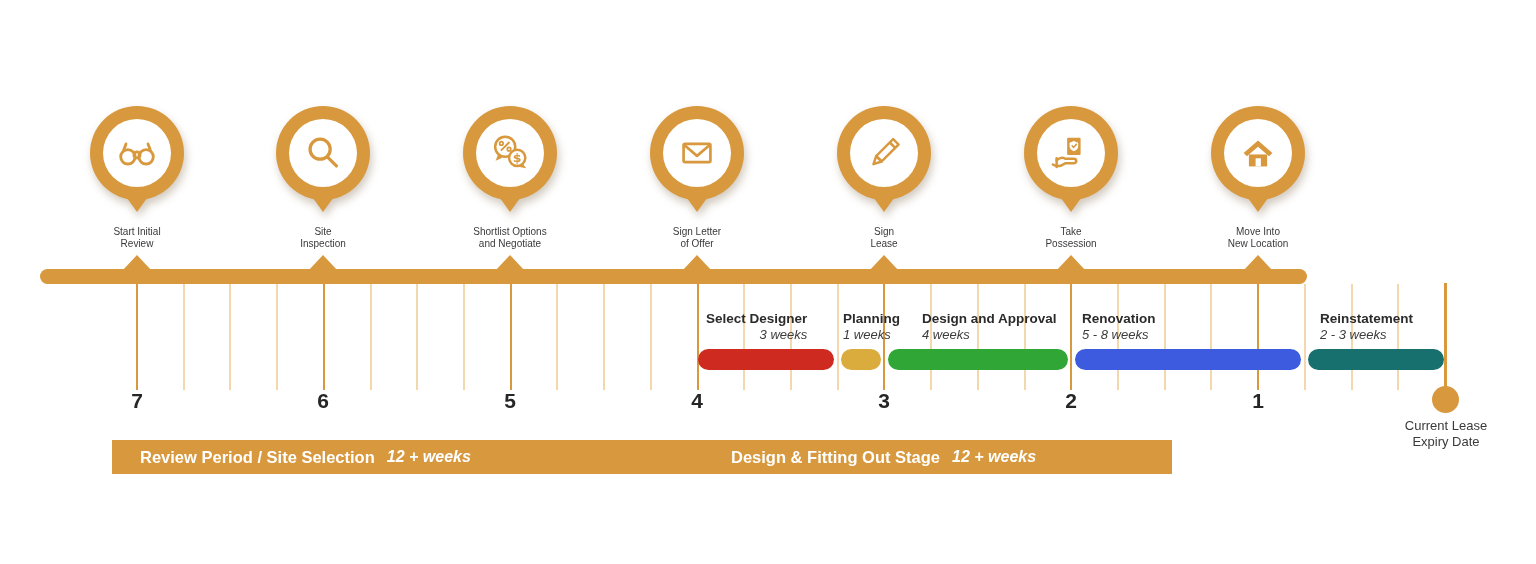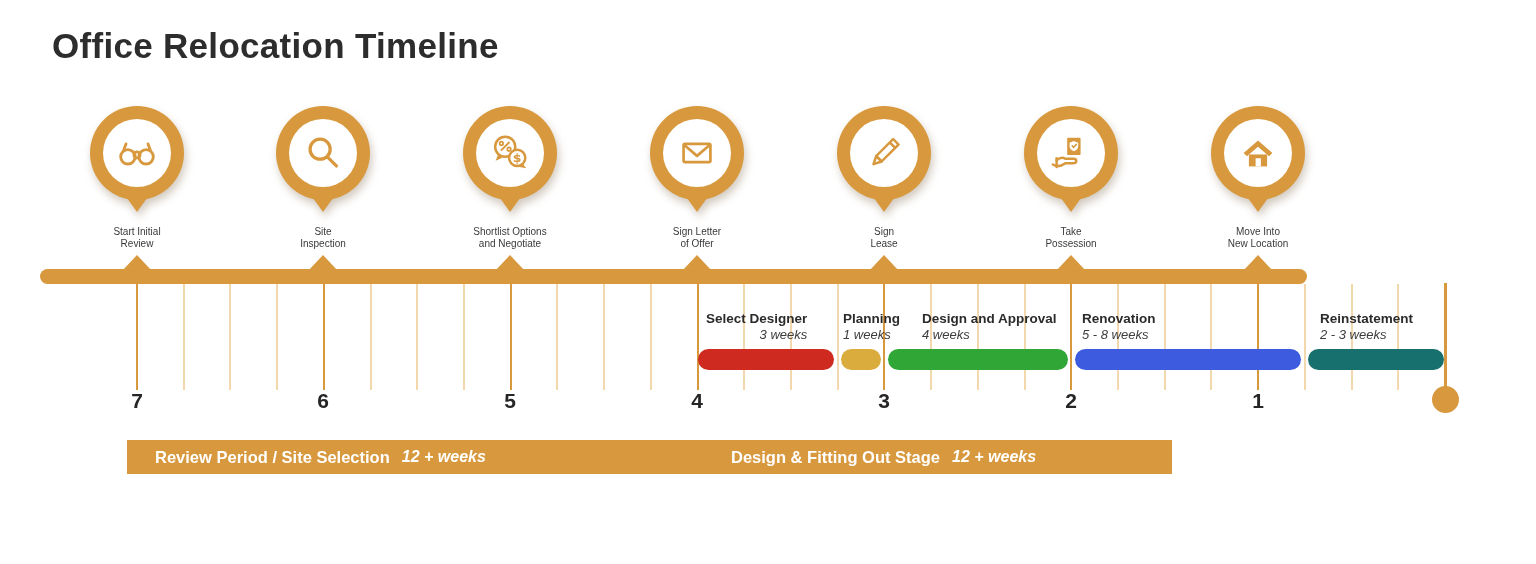--- a/index.html
+++ b/index.html
@@ -60,21 +60,20 @@
   .logo .house{margin-right:5px;display:flex;}
   .logo .buy{color:var(--accent);font-weight:bold;letter-spacing:.3px;}
   .logo .condo{color:#3b3b3b;font-weight:bold;letter-spacing:.3px;}
   .logo .sg{color:#4a4a4a;font-weight:normal;}
 </style>
 </head>
 <body>
 
 <div class="canvas">
 
-  <div class="title">Office Relocation Timeline</div>
 
   <div id="pins">
       <div class="pin" style="left: 90px;">
         <div class="pin-tail"></div>
      <div class="pin-circle"></div>
      <div class="pin-inner">
           <svg width="46" height="46" viewBox="0 0 48 48" fill="none" stroke="#D8983D" stroke-width="3" stroke-linecap="round">
        <circle cx="14.5" cy="28" r="7.5"></circle>
             <circle cx="33.5" cy="28" r="7.5"></circle>
        <circle cx="24" cy="26" r="3.2"></circle>
@@ -240,22 +239,26 @@
       </div>
       <div class="phase-pill" style="left: 1308px; width: 136px; background: rgb(23, 112, 109);"></div>
       <div class="phase-label" style="left: 1320px;">
         <span class="phase-name">Reinstatement</span>
      <span class="phase-duration">2 - 3 weeks</span>
       </div>
     </div>
 
   <div class="expiry-line"></div>
   <div class="expiry-dot"></div>
-
-  <div class="stage-bar" style="left:112px;width:656px;margin-left:15px;">
+  <div class="expiry-label">
+    <span>Current Lease</span><br>
+    <span>Expiry Date</span>
+  </div>
+
+  <div class="stage-bar" style="left:112px;width:656px;">
     <span class="lbl">Review Period / Site Selection</span>
     <span class="dur">12 + weeks</span>
   </div>
   <div class="stage-bar" style="left:703px;width:469px;">
     <span class="lbl">Design &amp; Fitting Out Stage</span>
     <span class="dur">12 + weeks</span>
   </div>
 
 
 </div>

